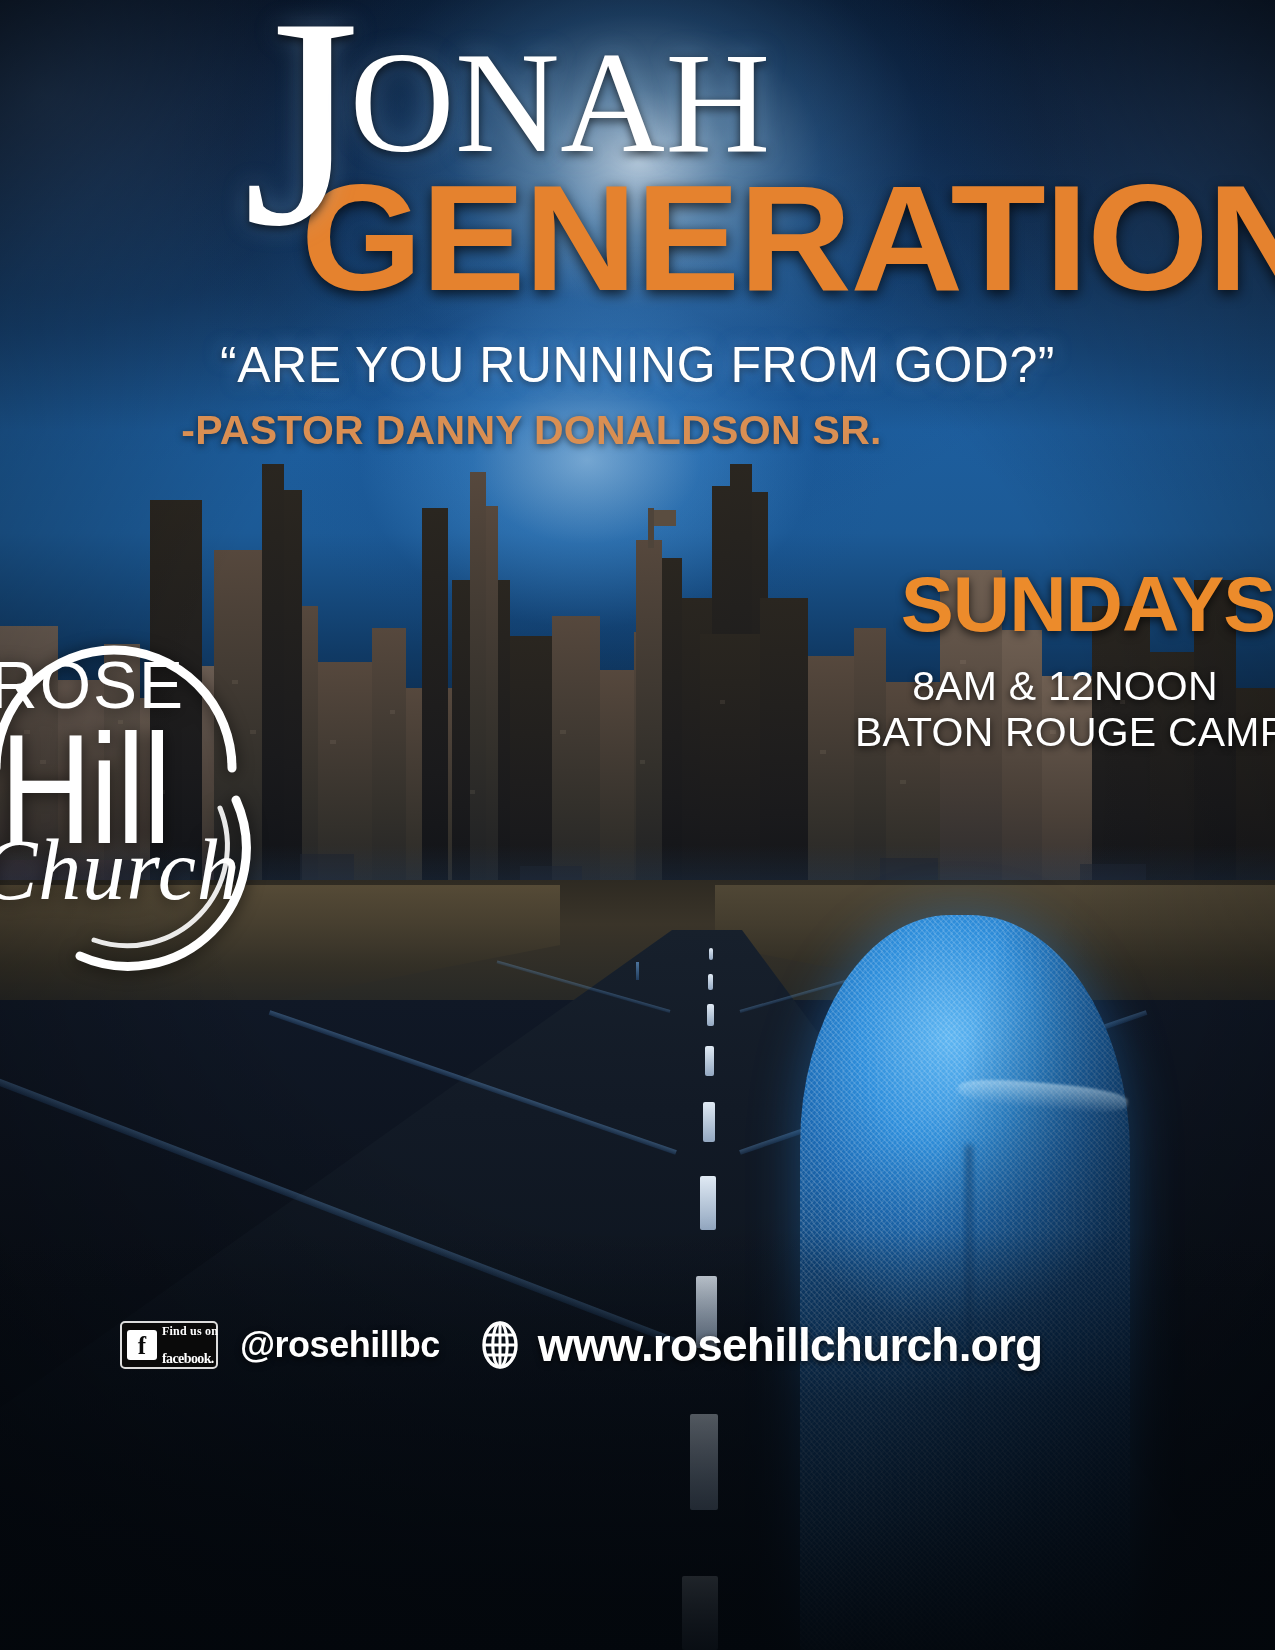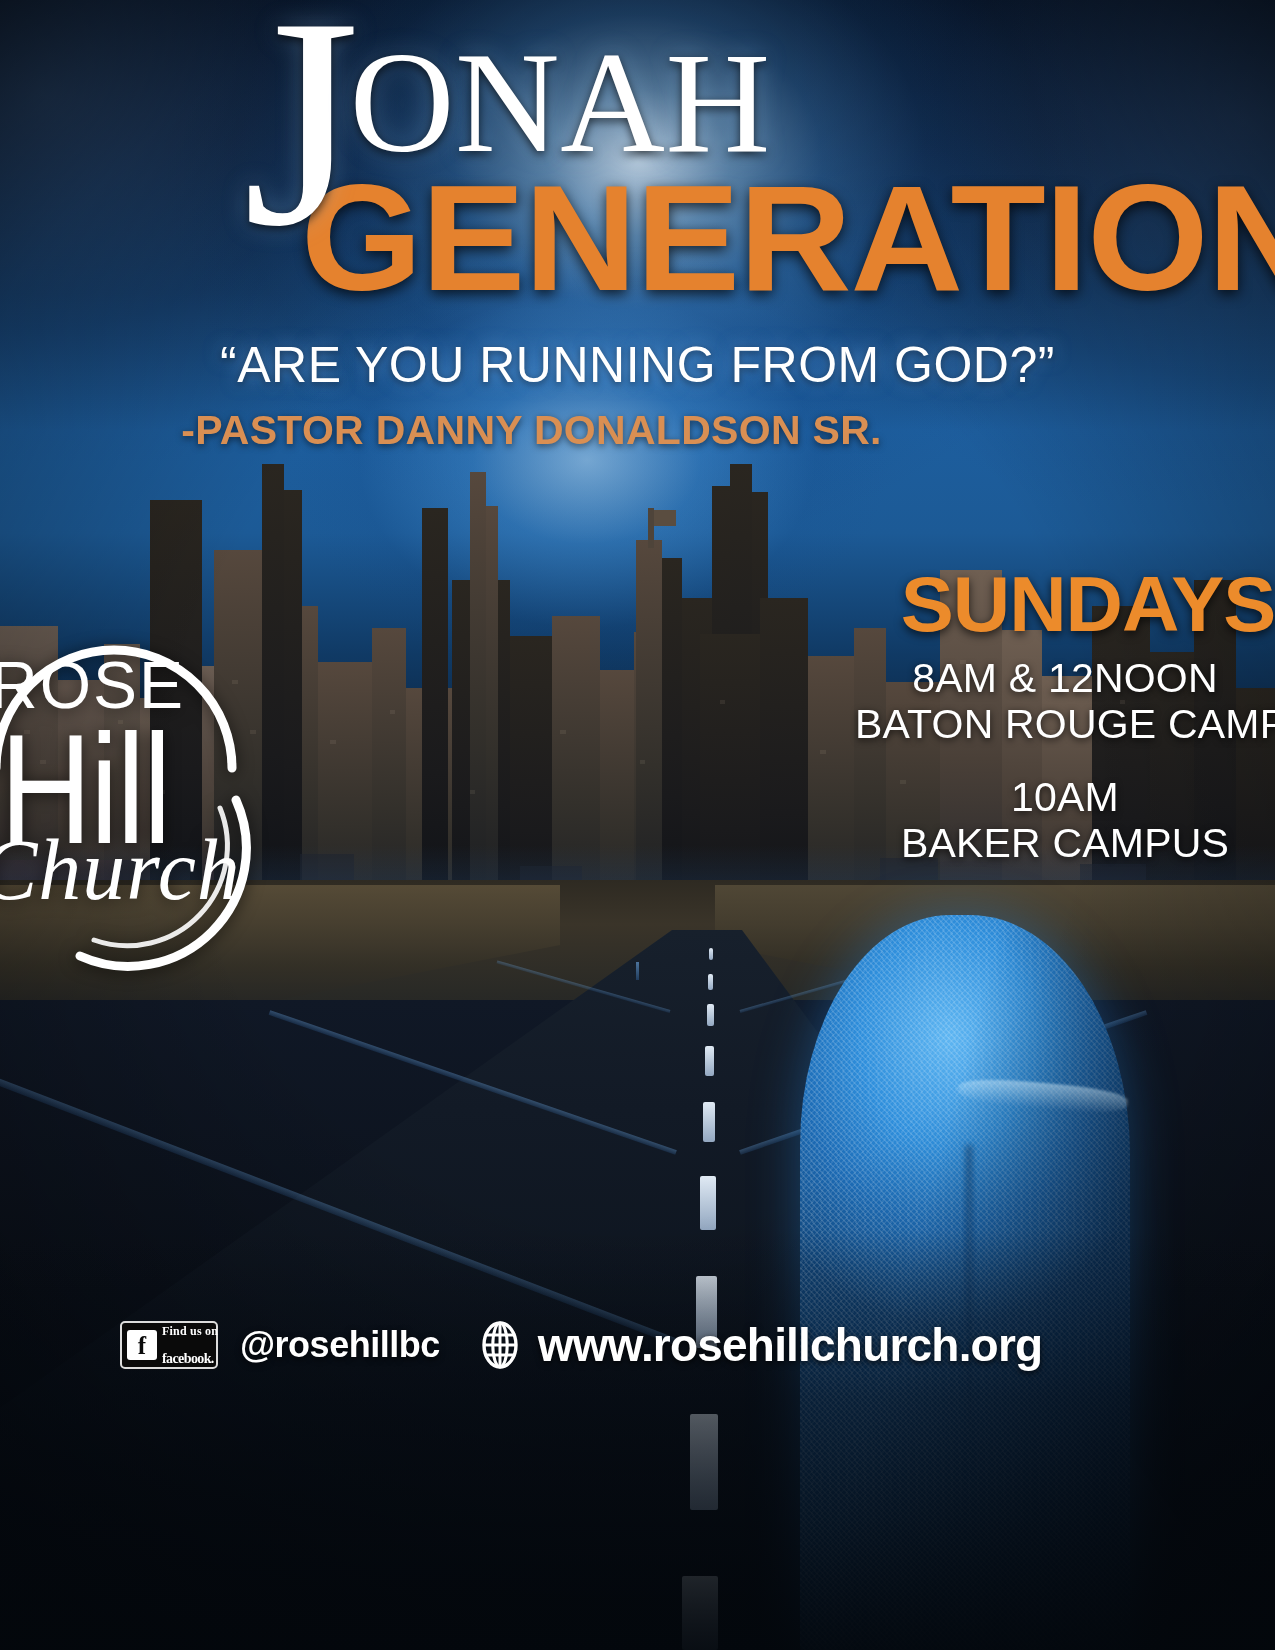--- a/index.html
+++ b/index.html
@@ -248,21 +248,21 @@
   }
   .times .line{
     font-family:"Liberation Sans Narrow","Liberation Sans",sans-serif;
     font-size:41px;line-height:1.13;
     color:#ffffff;
     letter-spacing:.2px;
     white-space:nowrap;
     text-shadow:0 2px 7px rgba(0,0,0,.75);
   }
   .times .gap{height:26px;}
-  .times .grp1{margin-top:12px;}
+  .times .grp1{margin-top:20px;}
 
   
   .footer{position:absolute;left:0;top:1300px;width:1275px;z-index:9;}
   .socialrow{
     position:absolute;left:120px;top:18px;
     display:flex;align-items:center;
     white-space:nowrap;
   }
   .fbbadge{
     width:98px;height:48px;
@@ -495,24 +495,20 @@
   <div class="times">
     <div class="sundays">SUNDAYS</div>
 
     <div class="grp1">
       <div class="line">8AM &amp; 12NOON</div>
       <div class="line">BATON ROUGE CAMPUS</div>
     </div>
 
     <div class="gap"></div>
 
-    <div>
-      <div class="line">10AM</div>
-      <div class="line">BAKER CAMPUS</div>
-    </div>
   </div>
 
   <div class="footer">
     <div class="socialrow">
 
       <div class="fbbadge">
         <div class="fsq">f</div>
         <div class="ftxt">
           <span class="ftop">Find us on</span>
           <span class="fbot">facebook.</span>

